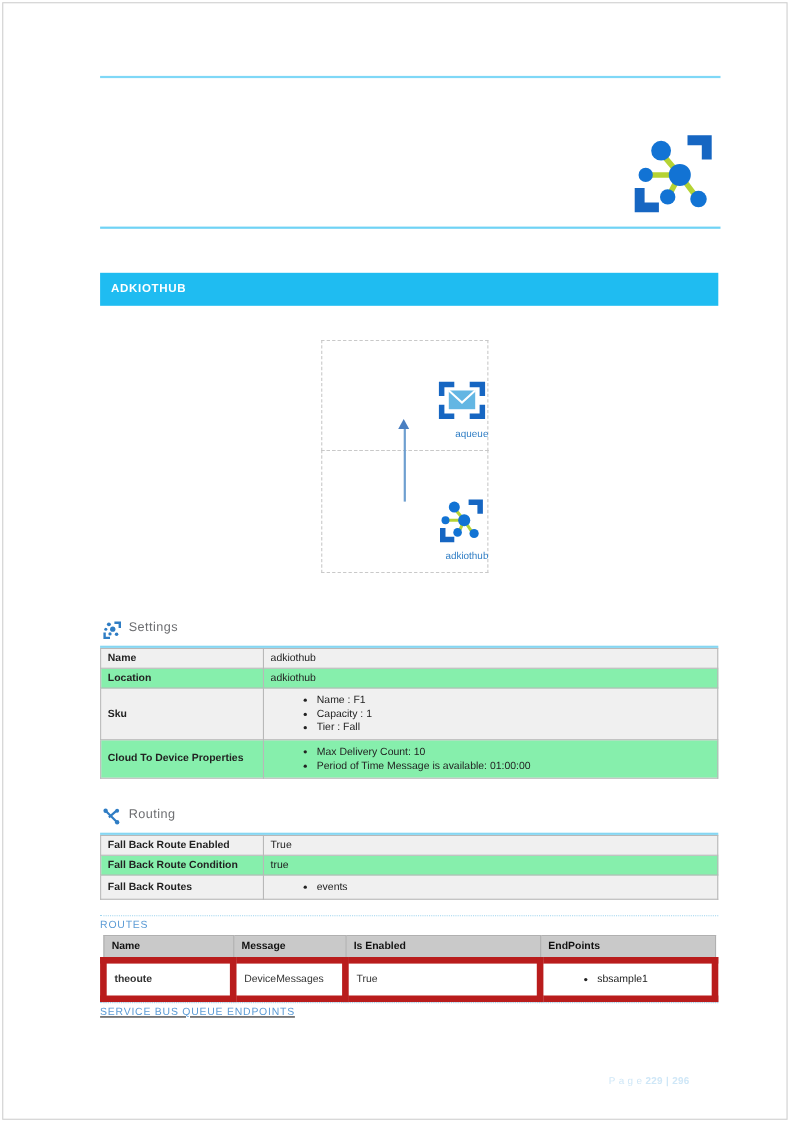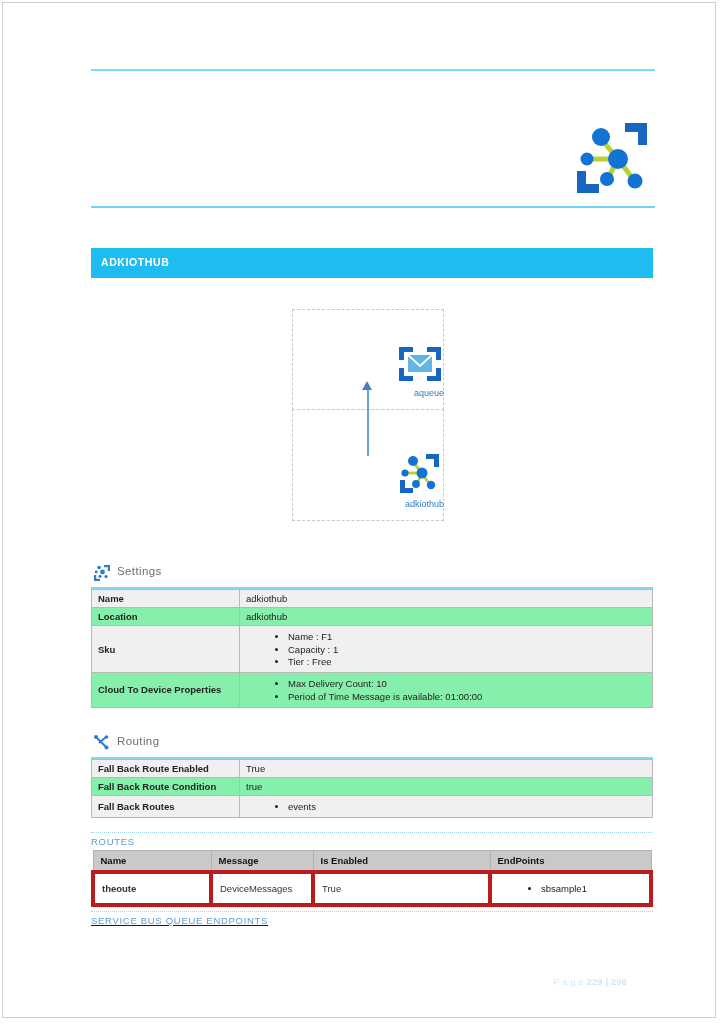--- a/index.html
+++ b/index.html
@@ -91,21 +91,21 @@
   ul.b{margin:2px 0 2px 0;padding-left:42px;list-style:disc;}
   ul.b li{margin:1.5px 0;font-size:9.5px;color:#222;}
 
   
   table.routes{border-collapse:collapse;width:562px;table-layout:fixed;}
   table.routes th{
     background:#c9c9c9;border:1px solid #b0b0b0;text-align:left;
     font-size:9.5px;font-weight:bold;padding:4px 7px;color:#111;
   }
   table.routes td{
-    border:4px solid #b91c1c;font-size:9.5px;padding:7px;color:#333;
+    border:6px solid #b91c1c;font-size:9.5px;padding:7px;color:#333;
     vertical-align:middle;background:#fff;
   }
   td.rname{font-weight:bold;color:#111;}
 
   .sub-label{
     font-size:9.5px;color:#5b9bd5;letter-spacing:0.7px;
   }
   .dotline{
     width:562px;height:0;border-top:1px dotted #9fd4ee;margin-bottom:3px;
   }
@@ -212,21 +212,21 @@
         <tr class="plain">
           <td class="key">Location</td>
           <td>adkiothub</td>
         </tr>
         <tr class="shade">
           <td class="key">Sku</td>
           <td>
             <ul class="b">
               <li>Name : F1</li>
               <li>Capacity : 1</li>
-              <li>Tier : Free</li>
+              <li>Tier : Fall</li>
             </ul>
           </td>
         </tr>
         <tr class="plain">
           <td class="key">Cloud To Device Properties</td>
           <td>
             <ul class="b">
               <li>Max Delivery Count: 10</li>
               <li>Period of Time Message is available: 01:00:00</li>
             </ul>

